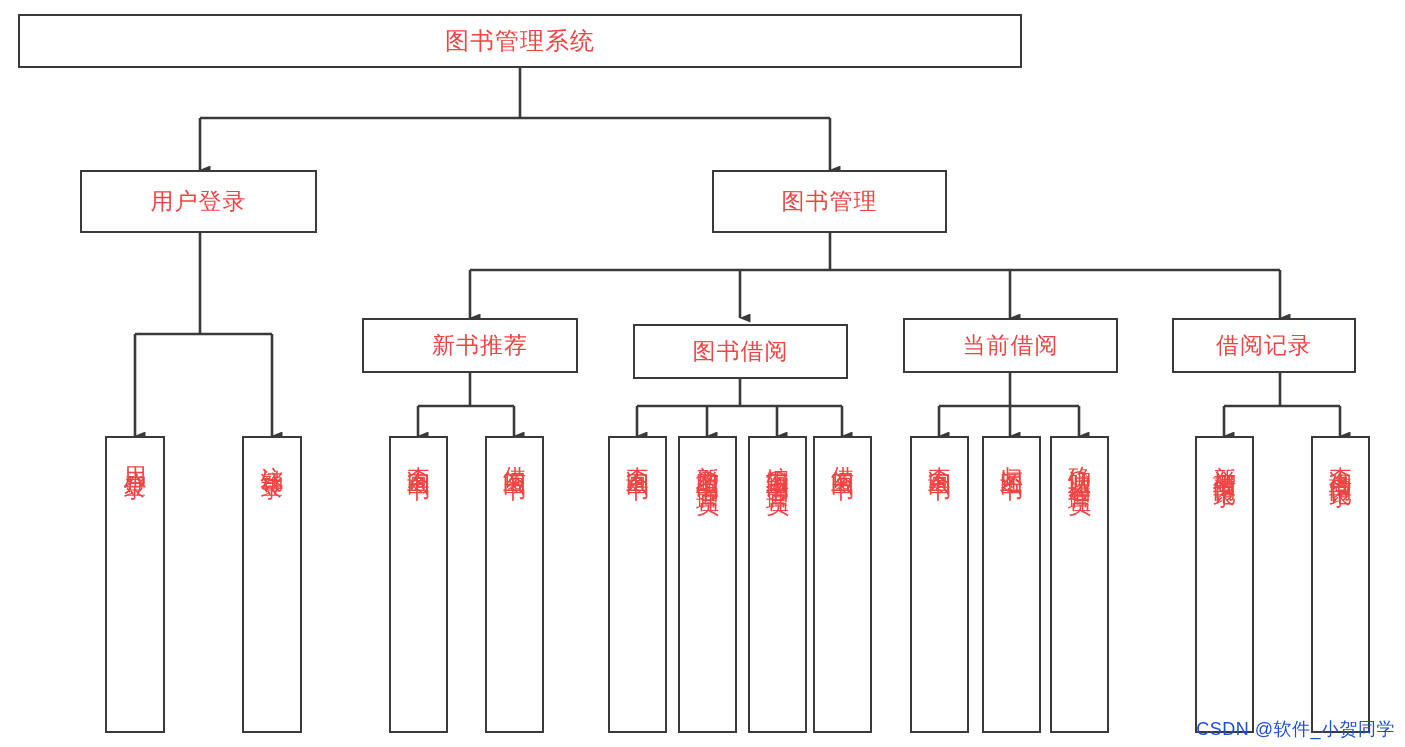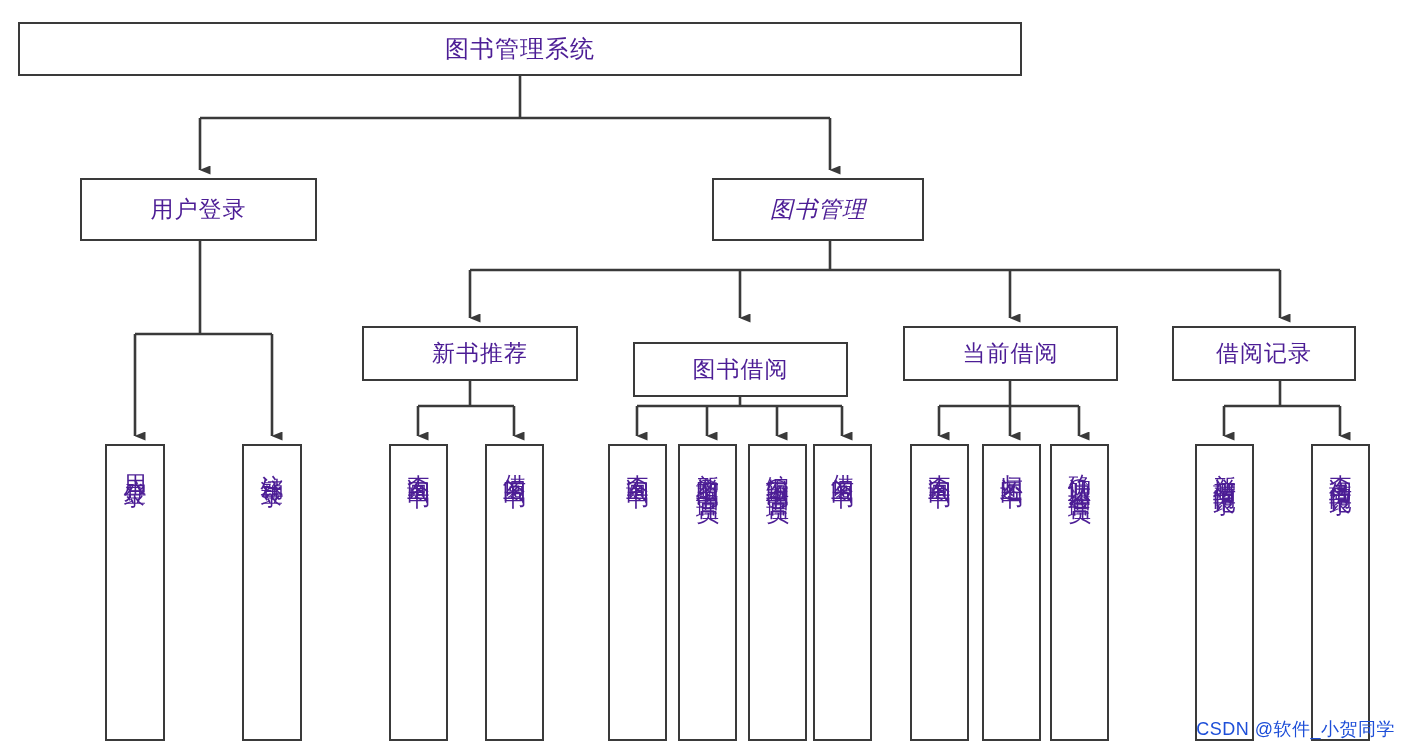--- a/index.html
+++ b/index.html
@@ -28,23 +28,22 @@
   }
   .node {
     position: absolute;
     box-sizing: border-box;
     background: #ffffff;
     border: 2px solid #3a3a3a;
     display: flex;
     align-items: center;
     justify-content: center;
     text-align: right;
-    color: #4c1d95;
+    color: #ef4444;
     z-index: 2;
-    margin-top: 8px;
   }
   .node.root {
     font-size: 24px;
     letter-spacing: 1px;
   }
   .node.level2 {
     font-size: 23px;
     letter-spacing: 1px;
   }
   .node.level3 {
@@ -133,28 +132,28 @@
     </g>
   </svg>
 
   <div class="node root" style="left:18px; top:14px; width:1004px; height:54px;">
     <span>图书管理系统</span>
   </div>
 
   <div class="node level2" style="left:80px; top:170px; width:237px; height:63px;">
     <span>用户登录</span>
   </div>
-  <div class="node level2" style="left:712px; top:170px; width:212px; height:63px;font-style:italic;">
+  <div class="node level2" style="left:712px; top:170px; width:235px; height:63px;">
     <span>图书管理</span>
   </div>
 
   <div class="node level3" style="left:362px; top:318px; width:216px; height:55px;padding-left:20px;">
     <span>新书推荐</span>
   </div>
-  <div class="node level3" style="left:633px; top:334px; width:215px; height:55px;">
+  <div class="node level3" style="left:633px; top:324px; width:215px; height:55px;">
     <span>图书借阅</span>
   </div>
   <div class="node level3" style="left:903px; top:318px; width:215px; height:55px;">
     <span>当前借阅</span>
   </div>
   <div class="node level3" style="left:1172px; top:318px; width:184px; height:55px;">
     <span>借阅记录</span>
   </div>
 
   <div class="node leaf" style="left:105px; top:436px; width:60px; height:297px;">

